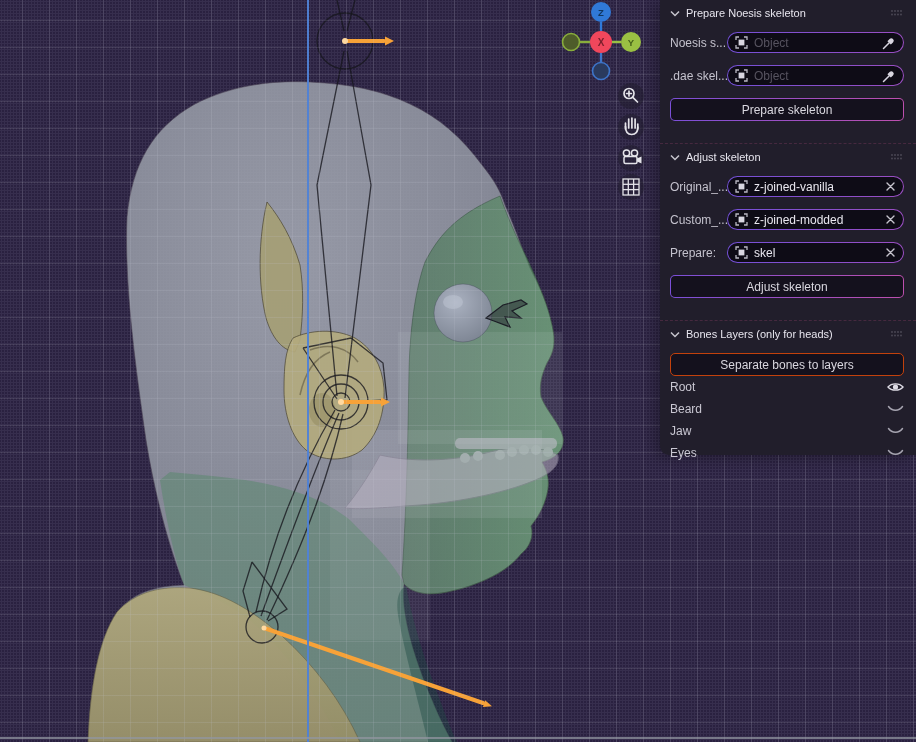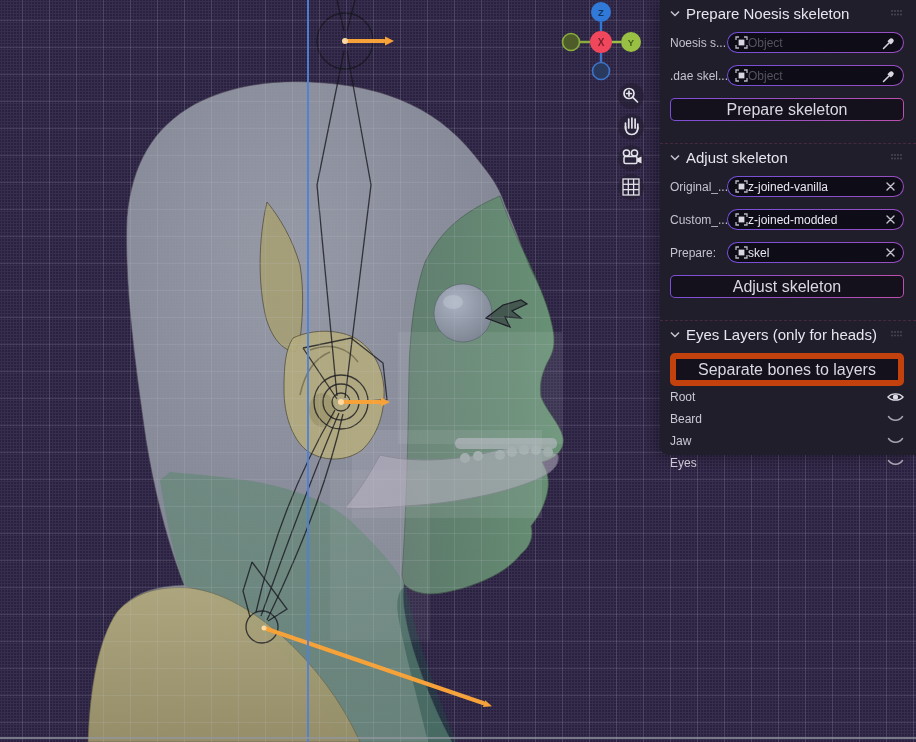--- a/index.html
+++ b/index.html
@@ -23,38 +23,38 @@
   #gizmo-svg{position:absolute;left:540px;top:0;}
 
   
   #sidebar{position:absolute;left:660px;top:0;width:256px;height:455px;
            background:#211e2b;border-radius:0 0 0 9px;
            box-shadow:-5px 3px 14px rgba(0,0,0,0.28);
            color:#dddbe4;font-size:12px;box-sizing:border-box;}
   .panel{padding:2px 12px 8px 10px;box-sizing:border-box;}
   .panel + .panel{border-top:1px dashed #46293f;margin-top:14px;}
   .p-header{display:flex;align-items:center;height:22px;gap:6px;cursor:pointer;}
-  .p-title{color:#e7e5ee;font-size:15px;white-space:nowrap;}
+  .p-title{color:#e7e5ee;font-size:11px;white-space:nowrap;}
   .p-grip{margin-left:auto;opacity:.85;}
   .prop-row{display:flex;align-items:center;height:29px;margin-top:4px;}
   .prop-label{flex:0 0 57px;color:#c4c2cd;white-space:nowrap;overflow:hidden;}
-  .obj-field{flex:1;display:flex;align-items:center;height:21px;
+  .obj-field{flex:1;display:flex;align-items:center;gap:6px;height:21px;
              padding:0 7px;box-sizing:border-box;border-radius:11px;
              border:1px solid transparent;cursor:pointer;
              background:linear-gradient(#0e0c16,#0e0c16) padding-box,
                         linear-gradient(90deg,#7450d8,#9a4ec2) border-box;}
   .obj-value{color:#e9e7ef;white-space:nowrap;overflow:hidden;flex:1;}
   .obj-placeholder{color:#56535f;white-space:nowrap;overflow:hidden;flex:1;}
   .field-right{margin-left:auto;display:flex;align-items:center;}
   .btn{height:21px;margin-top:8px;display:flex;align-items:center;justify-content:center;
-       color:#d9d7df;font-size:16px;border-radius:5px;cursor:pointer;
+       color:#d9d7df;font-size:12px;border-radius:5px;cursor:pointer;
        border:1px solid transparent;
        background:linear-gradient(#14111d,#14111d) padding-box,
                   linear-gradient(90deg,#7b4fd8,#bd4fae) border-box;}
-  .btn.pink{background:#14111d;border:6px solid #c2410c;}
+  .btn.pink{background:#14111d;border:1px solid #c2410c;}
   .layer-row{display:flex;align-items:center;height:22px;color:#c9c7d2;cursor:pointer;}
   .layer-row:first-of-type{margin-top:8px;}
   .layer-icon{margin-left:auto;display:flex;align-items:center;}
   svg{display:block;}
 </style>
 </head>
 <body>
 
 <div id="app">
 
@@ -364,21 +364,21 @@
       </div>
 
       <div class="btn">Adjust skeleton</div>
     </div>
 
     <div class="panel">
       <div class="p-header">
         <svg width="10" height="7">
           <path d="M1,1.5 L5,5.5 L9,1.5" stroke="#c6c4cd" stroke-width="1.5" fill="none"></path>
           </svg>
-        <span class="p-title">Eyes Layers (only for heads)</span>
+        <span class="p-title">Bones Layers (only for heads)</span>
         <svg class="p-grip" width="14" height="8">
           <g fill="#55525f">
               <circle cx="2" cy="2" r="0.9"></circle>
               <circle cx="5" cy="2" r="0.9"></circle>
           <circle cx="8" cy="2" r="0.9"></circle>
               <circle cx="11" cy="2" r="0.9"></circle>
           <circle cx="2" cy="5.5" r="0.9"></circle>
               <circle cx="5" cy="5.5" r="0.9"></circle>
           <circle cx="8" cy="5.5" r="0.9"></circle>
               <circle cx="11" cy="5.5" r="0.9"></circle>

